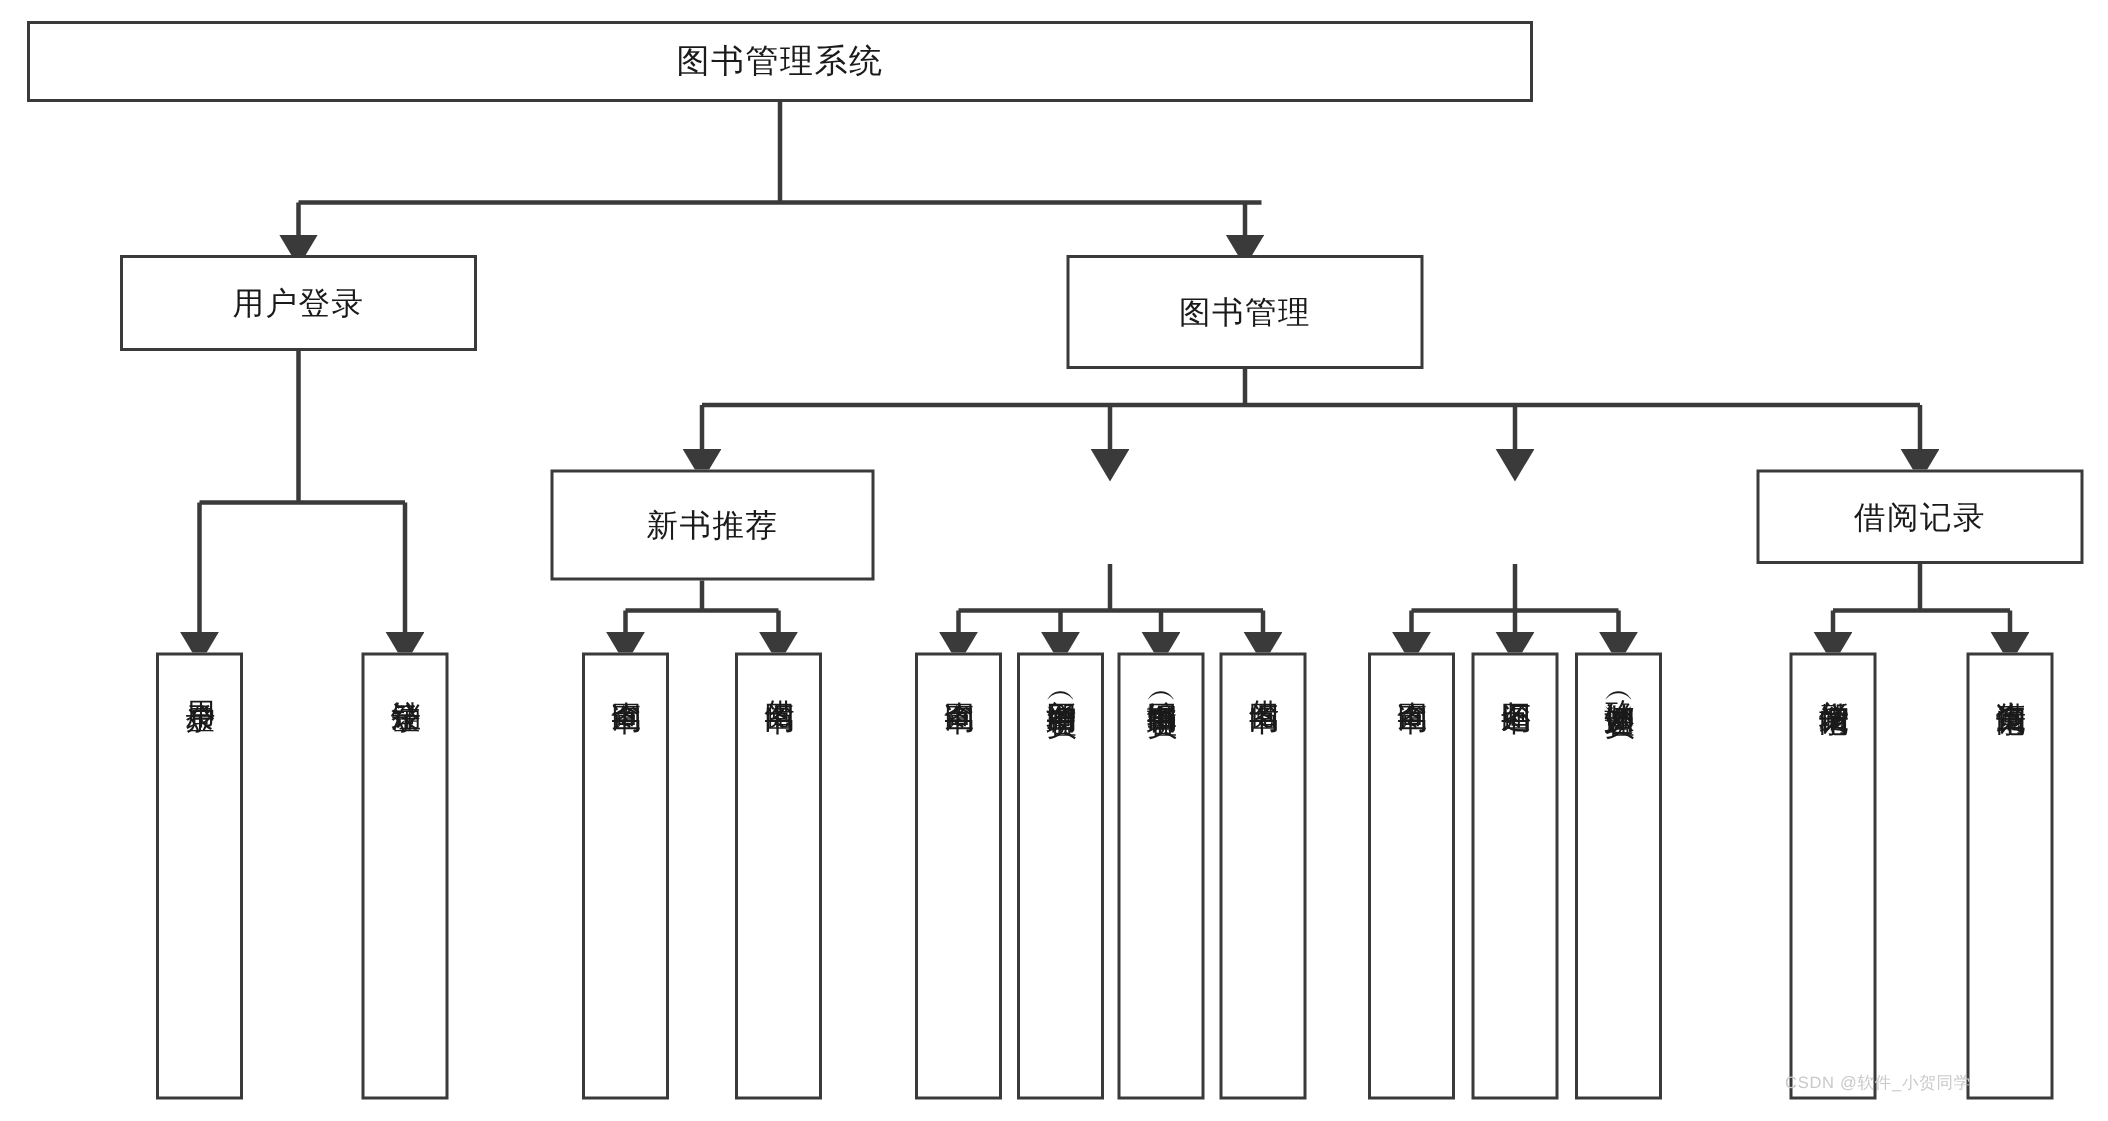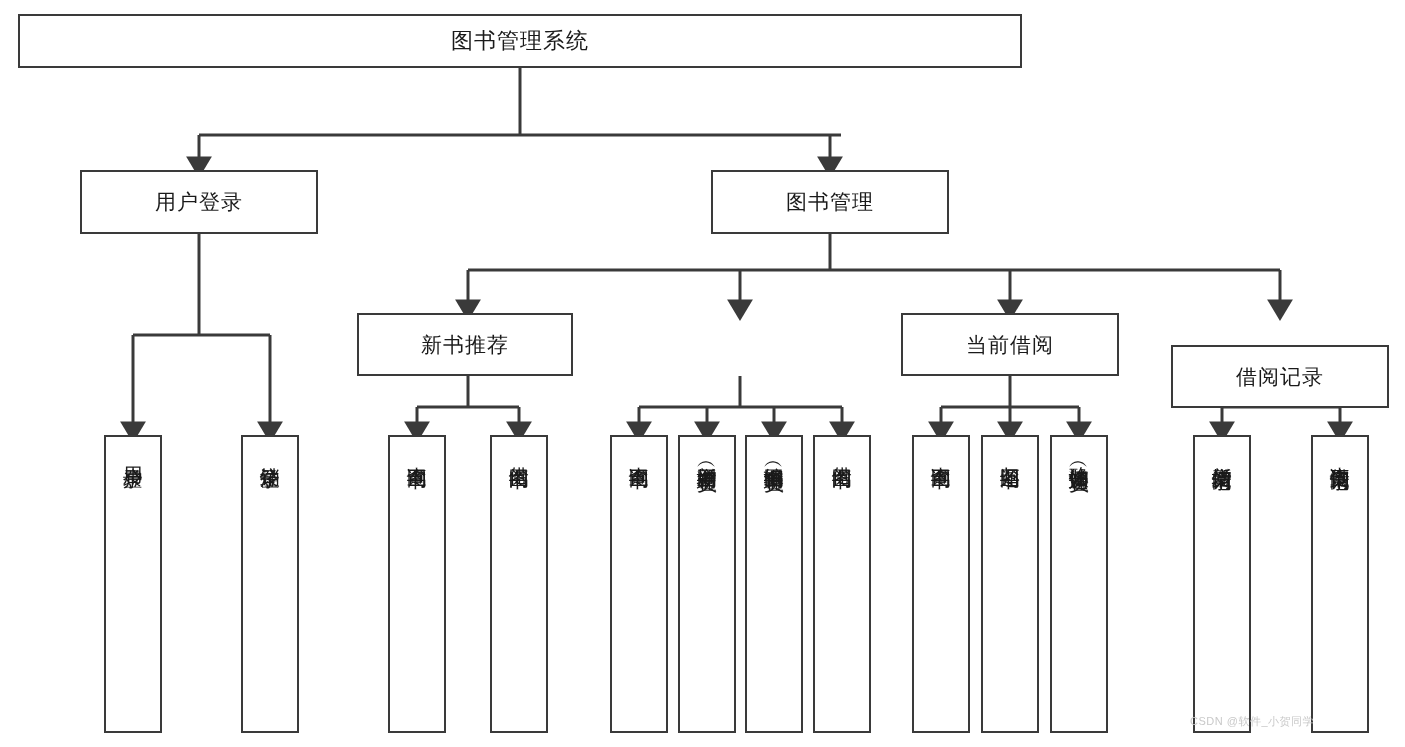--- a/index.html
+++ b/index.html
@@ -120,31 +120,28 @@
     </g>
   </svg>
 
   <div class="node horiz root" style="left:18px; top:14px; width:1004px; height:54px;">
     <span>图书管理系统</span>
   </div>
 
   <div class="node horiz" style="left:80px; top:170px; width:238px; height:64px;">
     <span>用户登录</span>
   </div>
-  <div class="node horiz" style="left:711px; top:170px; width:238px; height:64px;">
+  <div class="node horiz" style="left:711px; top:170px; width:238px; height:76px;">
     <span>图书管理</span>
   </div>
 
-  <div class="node horiz" style="left:357px; top:313px; width:216px; height:63px;">
+  <div class="node horiz" style="left:367px; top:313px; width:216px; height:74px;">
     <span>新书推荐</span>
   </div>
-  <div class="node horiz" style="left:901px; top:313px; width:218px; height:63px;">
-    <span>当前借阅</span>
-  </div>
-  <div class="node horiz" style="left:1171px; top:313px; width:218px; height:63px;margin-top:32px;">
+  <div class="node horiz" style="left:1171px; top:313px; width:218px; height:63px;">
     <span>借阅记录</span>
   </div>
 
   <div class="node vert" style="left:104px; top:435px; width:58px; height:298px;">
     <span class="vtext">用户登录</span>
   </div>
   <div class="node vert" style="left:241px; top:435px; width:58px; height:298px;">
     <span class="vtext">注销登录</span>
   </div>
 

